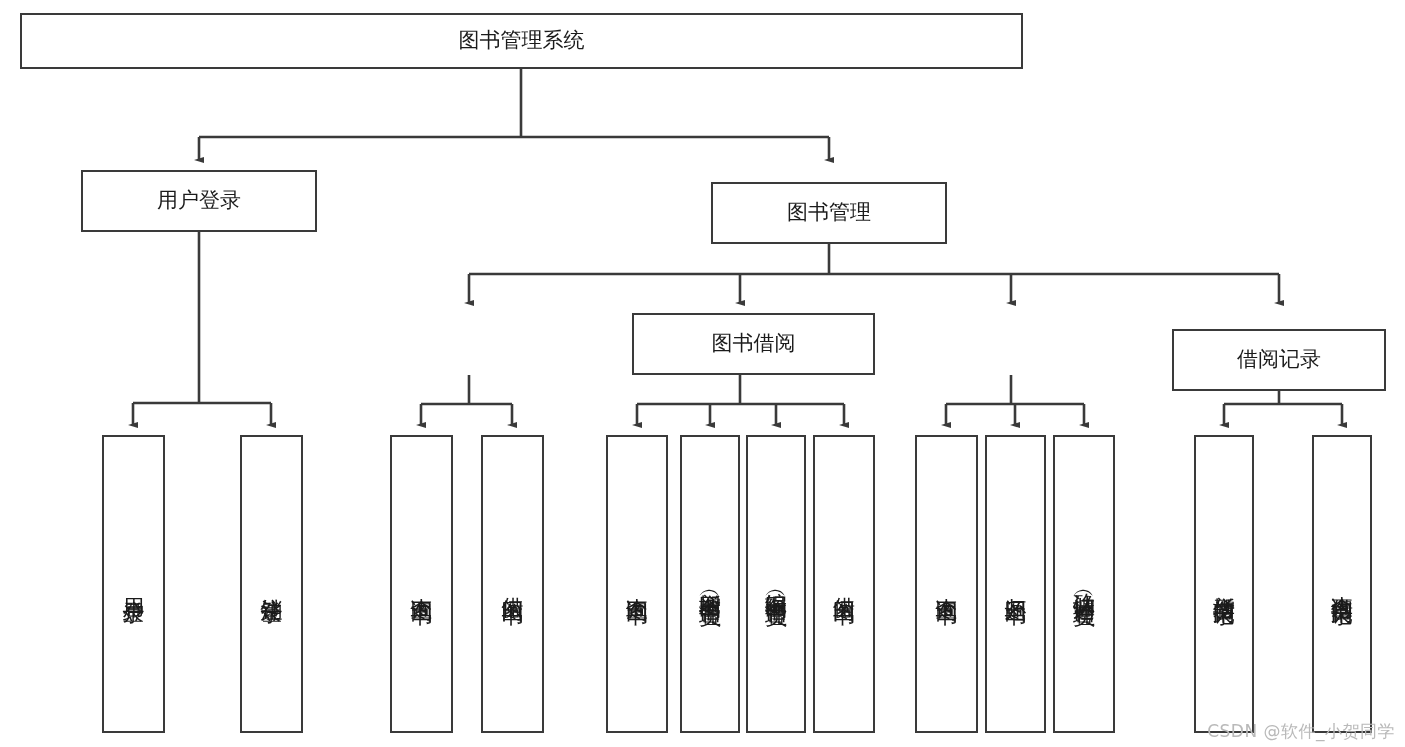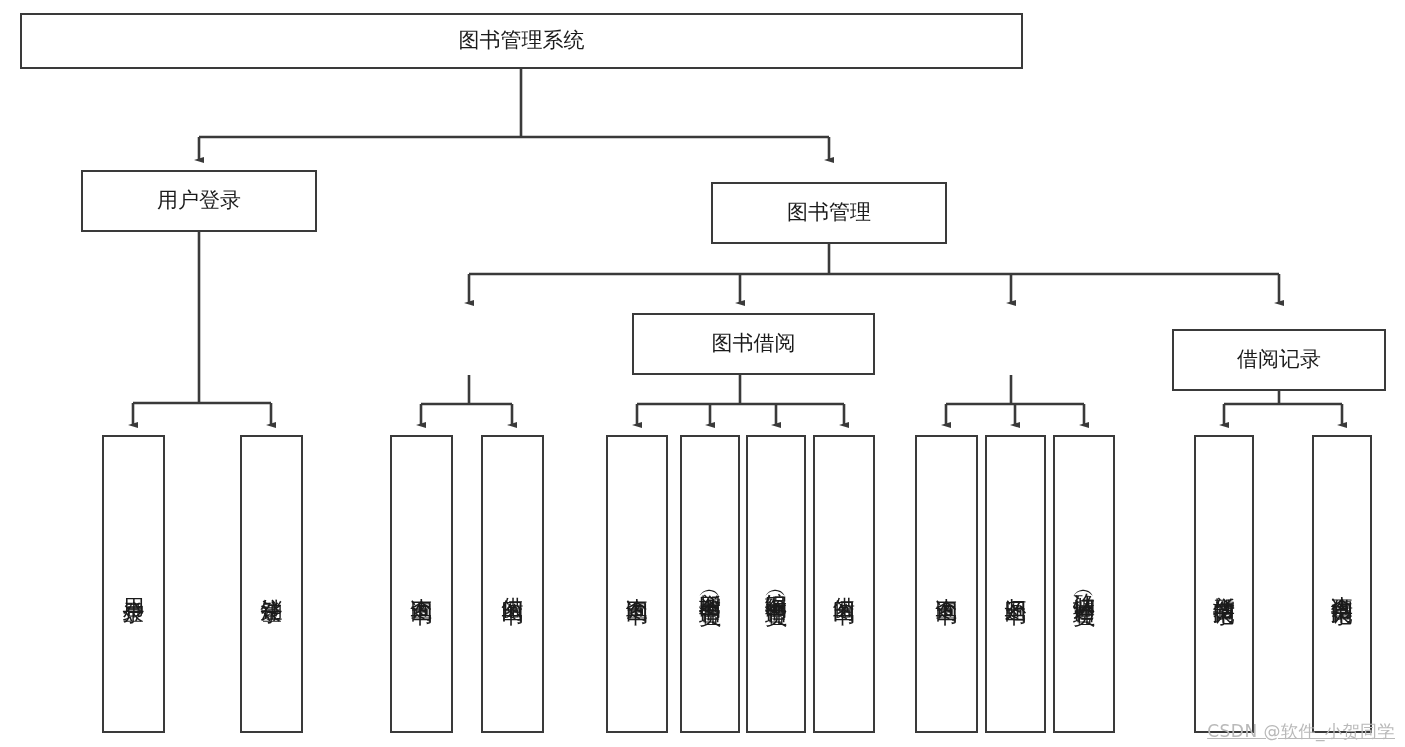--- a/index.html
+++ b/index.html
@@ -10,21 +10,21 @@
         border:2px solid #3a3a3a;display:flex;align-items:center;justify-content:center;}
   .node .label{color:#1b1b1b;text-align:center;line-height:1.1;white-space:nowrap;}
   .node.horiz .label{font-size:21px;}
   .node.vert{align-items:center;justify-content:center;}
   .node.vert .label{
      writing-mode:vertical-rl; text-orientation:upright;
      font-size:22px; line-height:1.18; letter-spacing:2px;
      white-space:nowrap; max-height:285px;
   }
   #watermark{position:absolute;right:10px;bottom:4px;color:#b9b9b9;font-size:17px;
-             letter-spacing:.5px;white-space:nowrap;text-decoration:underline;}
+             letter-spacing:.5px;white-space:nowrap;}
 </style>
 </head>
 <body>
 
 <div id="canvas">
 
   <svg id="wires" viewBox="0 0 1405 747">
     <defs>
       <marker id="arw" markerWidth="10" markerHeight="10" refX="3" refY="5" orient="auto" markerUnits="userSpaceOnUse">
         <path d="M0,0 L6,0 L3,10 Z" fill="#3a3a3a"></path>

